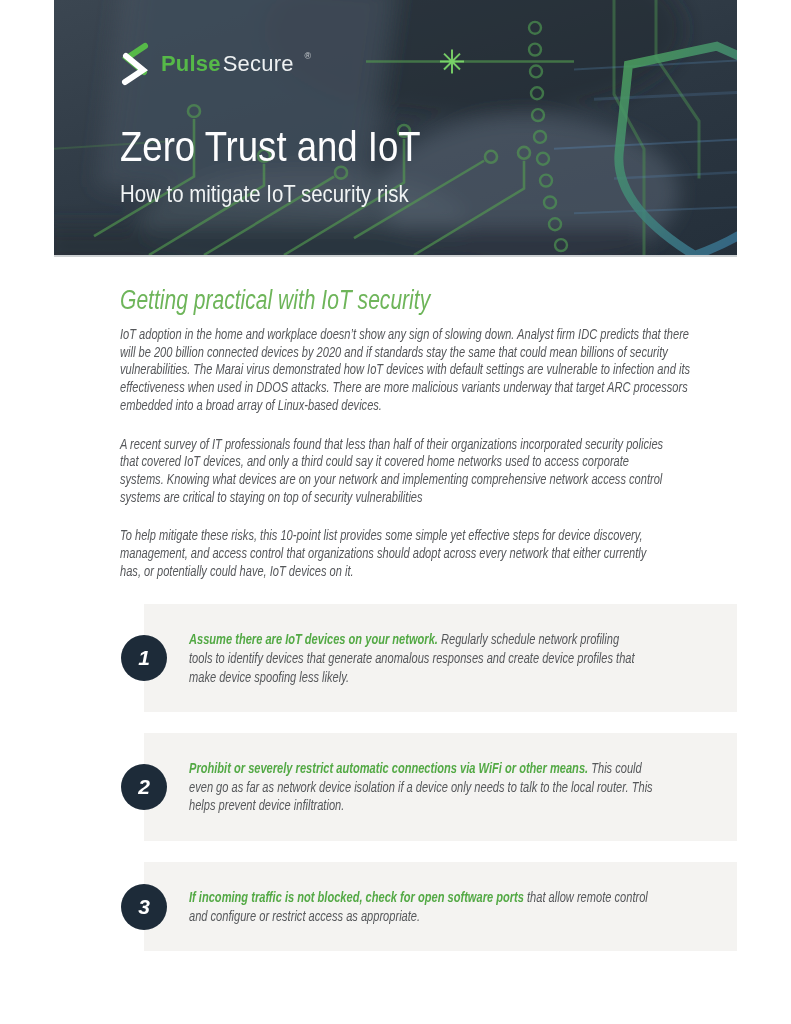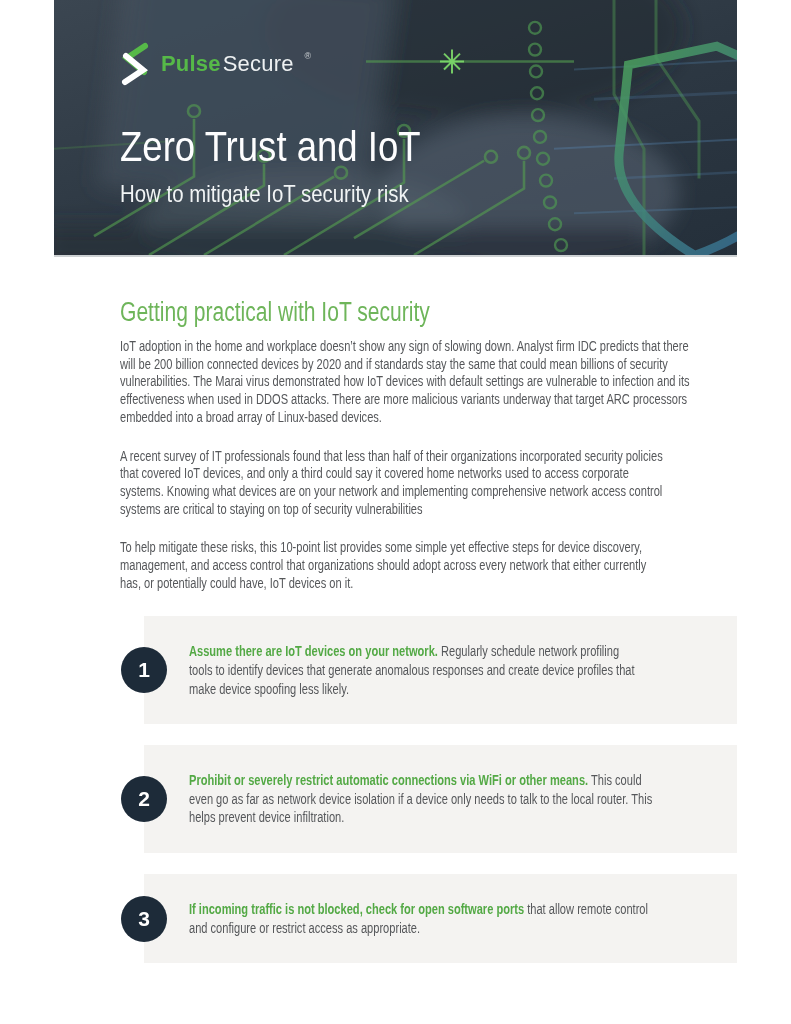--- a/index.html
+++ b/index.html
@@ -80,21 +80,22 @@
     font-weight: 300;
     line-height: 28px;
     transform: scaleX(0.85);
     transform-origin: 0 0;
     white-space: nowrap;
     width: 900px;
   }
 
   
   .content {
-    padding: 22px 0 0 66px;
+    padding: 10px 0 0 66px;
+    font-style: italic;
   }
   .section-heading {
     margin: 17px 0 9px;
     color: var(--heading-green, #6eb55a);
     font-size: 27px;
     font-weight: 400;
     line-height: 32px;
     transform: scaleX(0.78);
     transform-origin: 0 0;
     white-space: nowrap;

